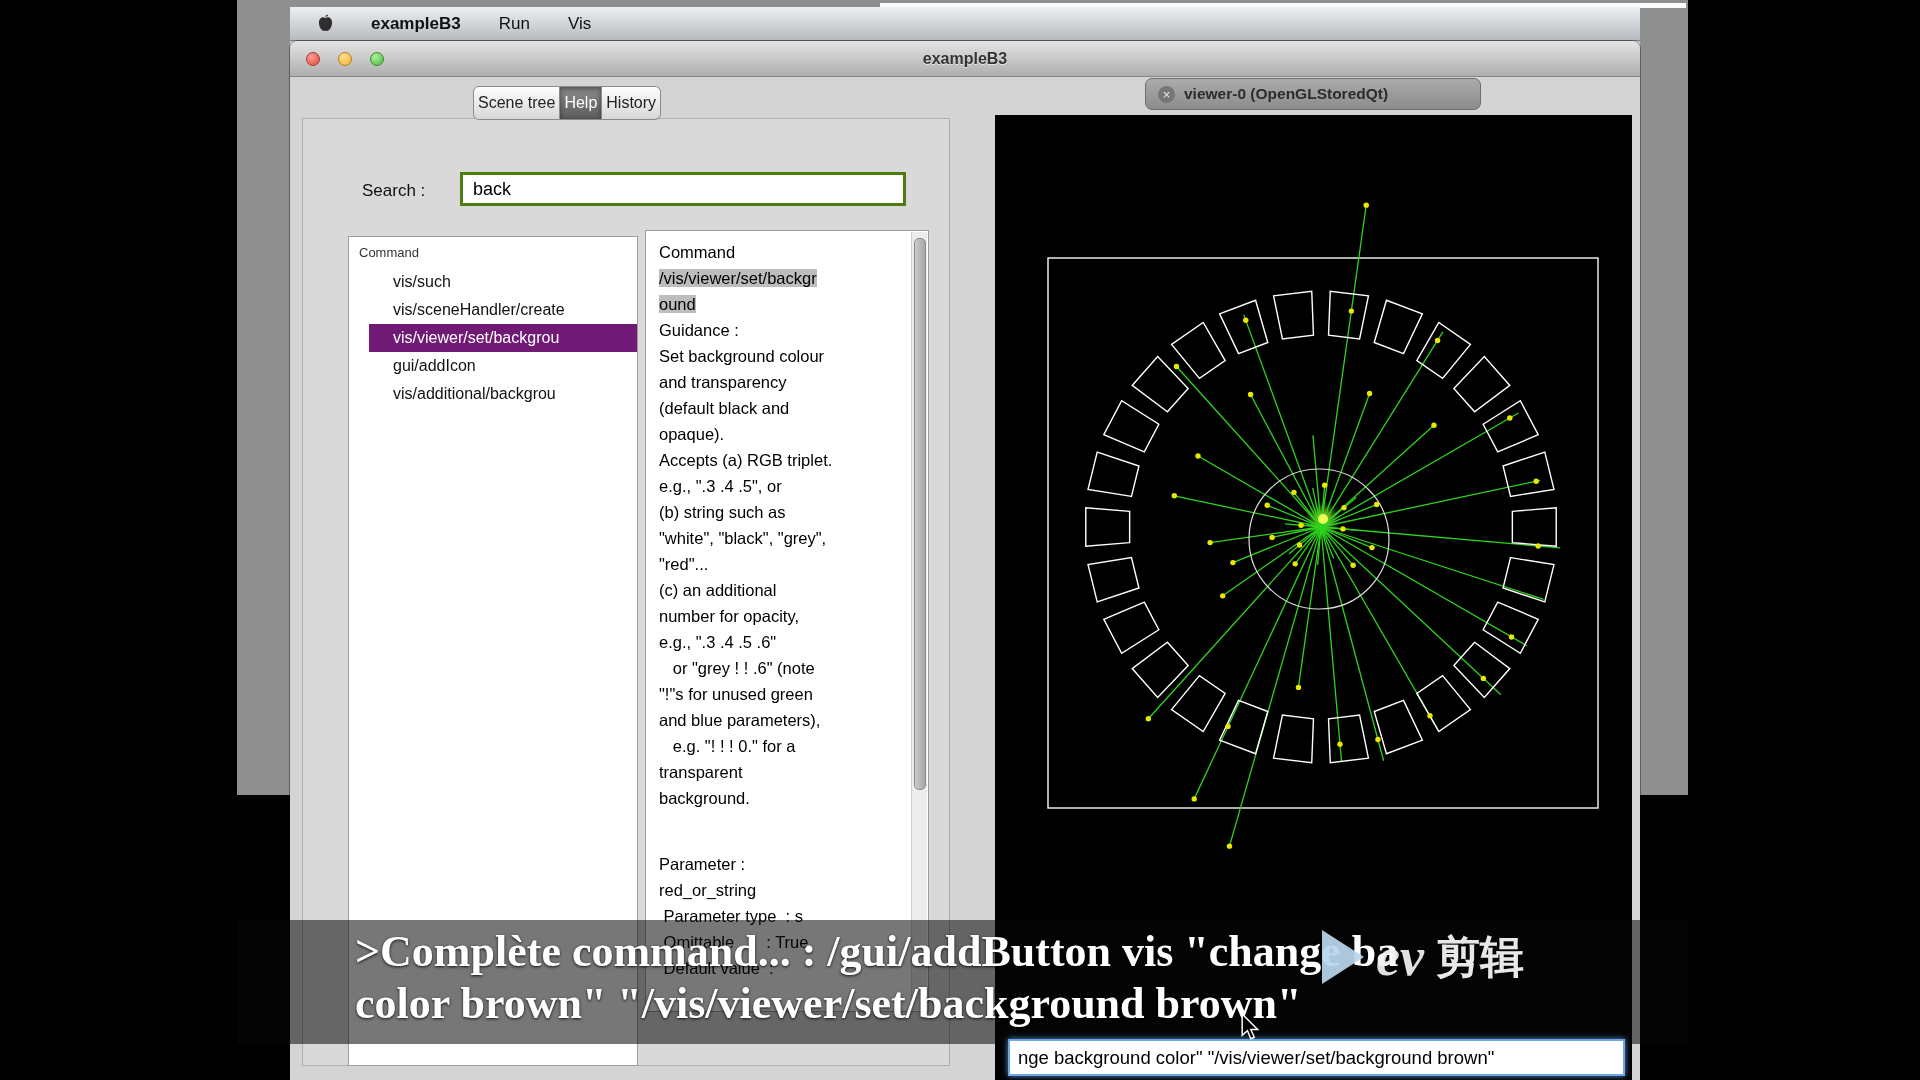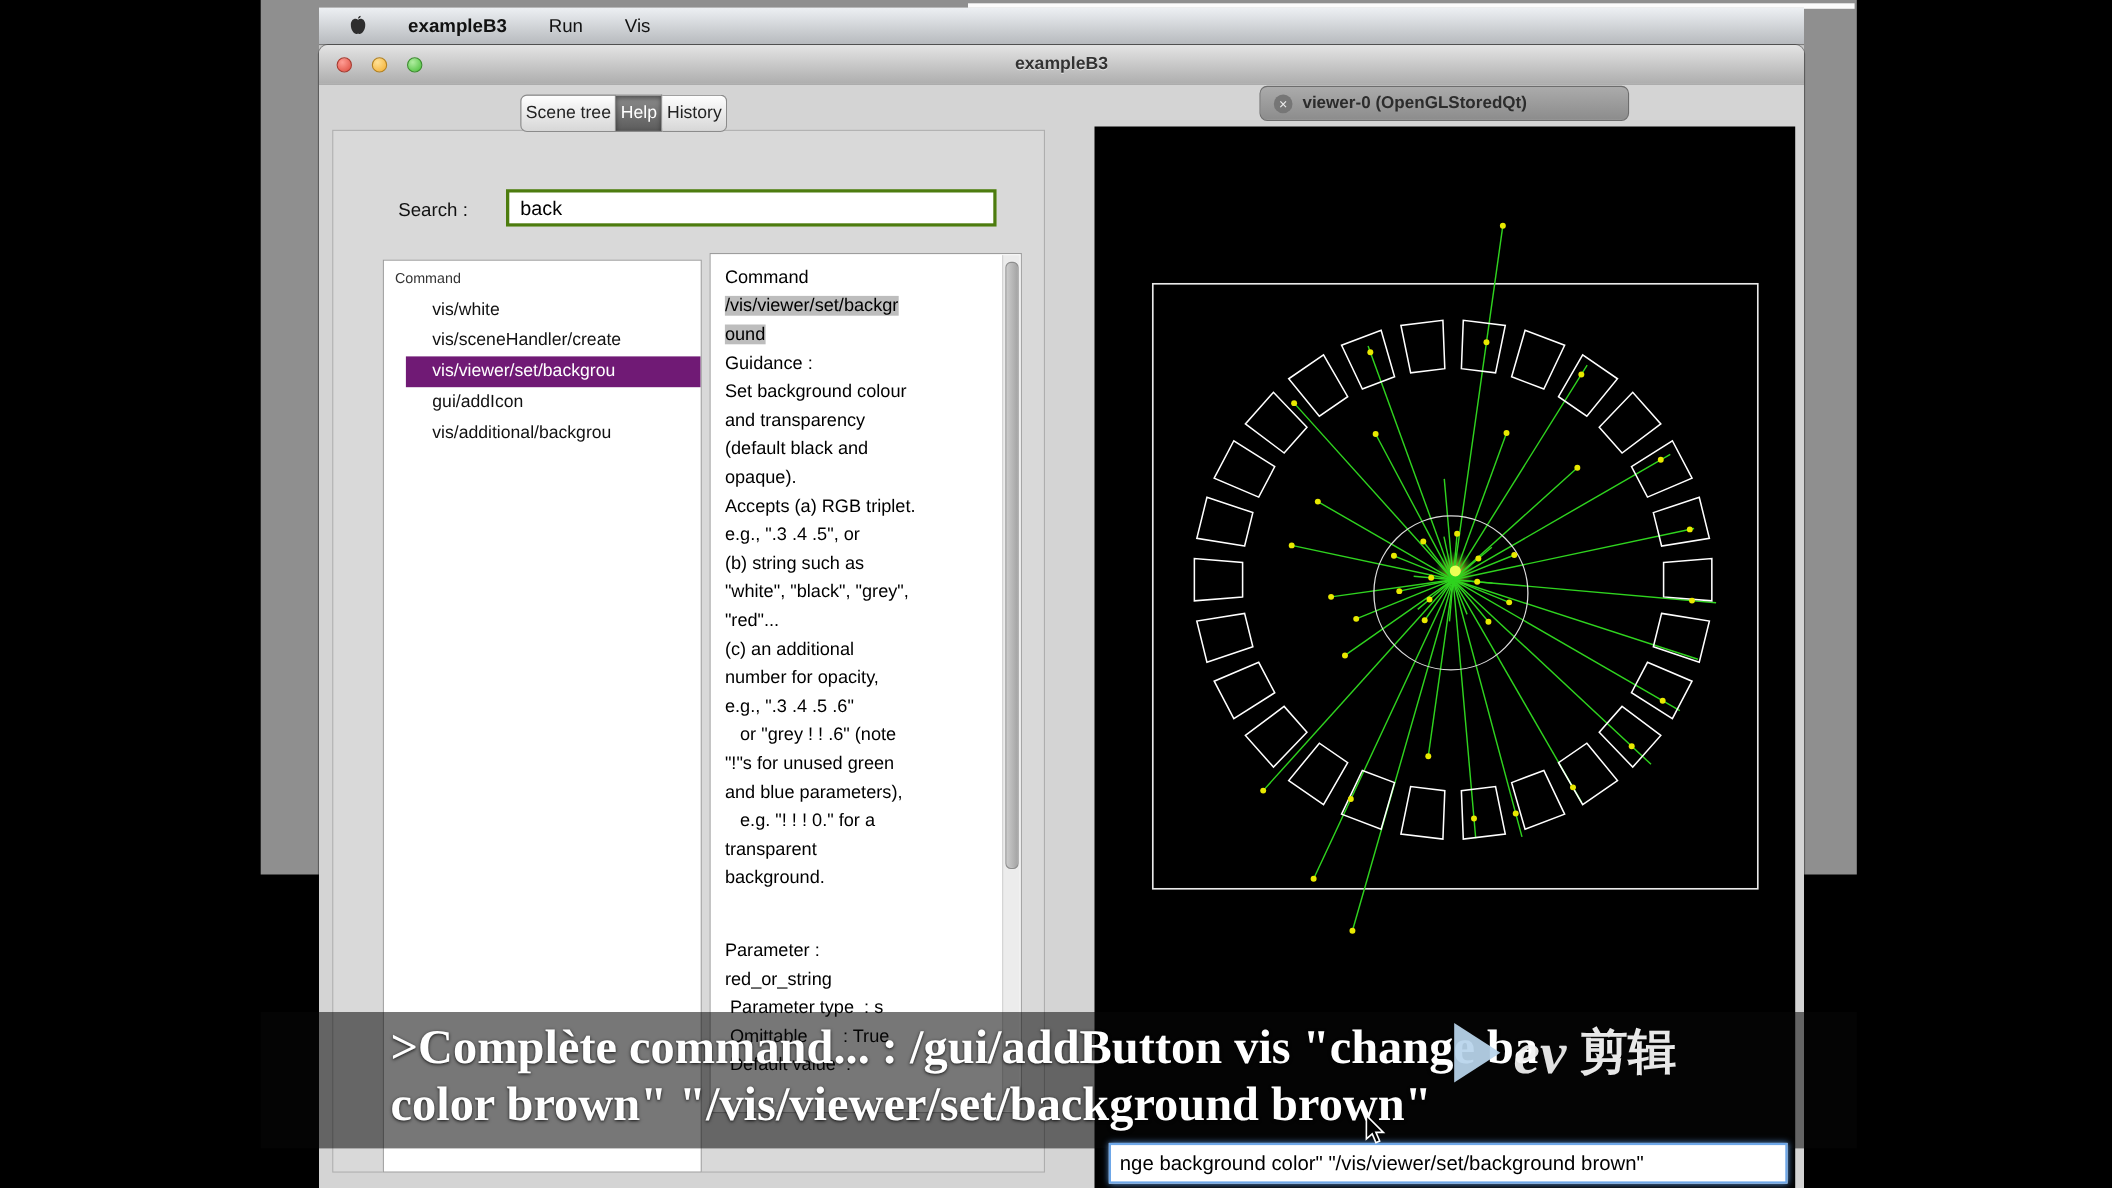--- a/index.html
+++ b/index.html
@@ -138,21 +138,21 @@
             <div class="tab active">Help</div>
             <div class="tab">History</div>
           </div>
 
           <div class="search-label">Search :</div>
           <input class="search-input" value="back" style="">
 
           <div class="tree-panel">
             <div class="tree-header">Command</div>
             <div>
-                <div class="tree-row">vis/white</div>
+                <div class="tree-row">vis/such</div>
                 <div class="tree-row">vis/sceneHandler/create</div>
                 <div class="tree-row selected">vis/viewer/set/backgrou</div>
                 <div class="tree-row">gui/addIcon</div>
                 <div class="tree-row">vis/additional/backgrou</div>
               </div>
           </div>
 
           <div class="help-panel">
             <div class="help-content">
               <div class="help-line">Command</div>

